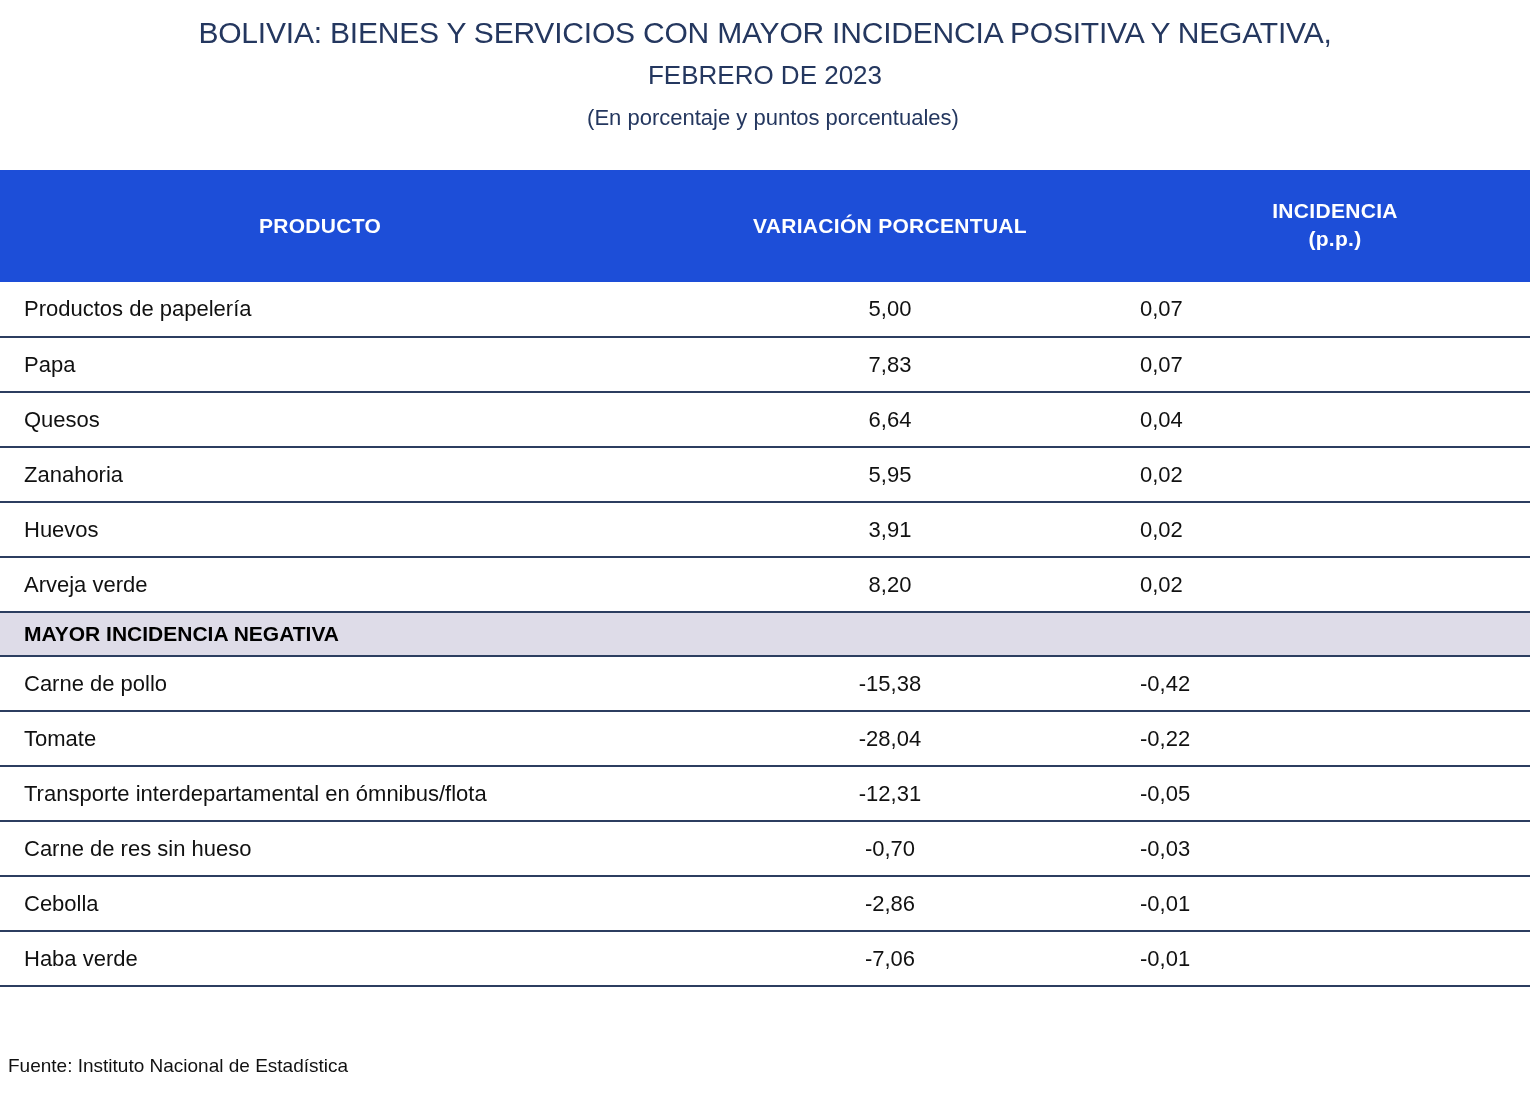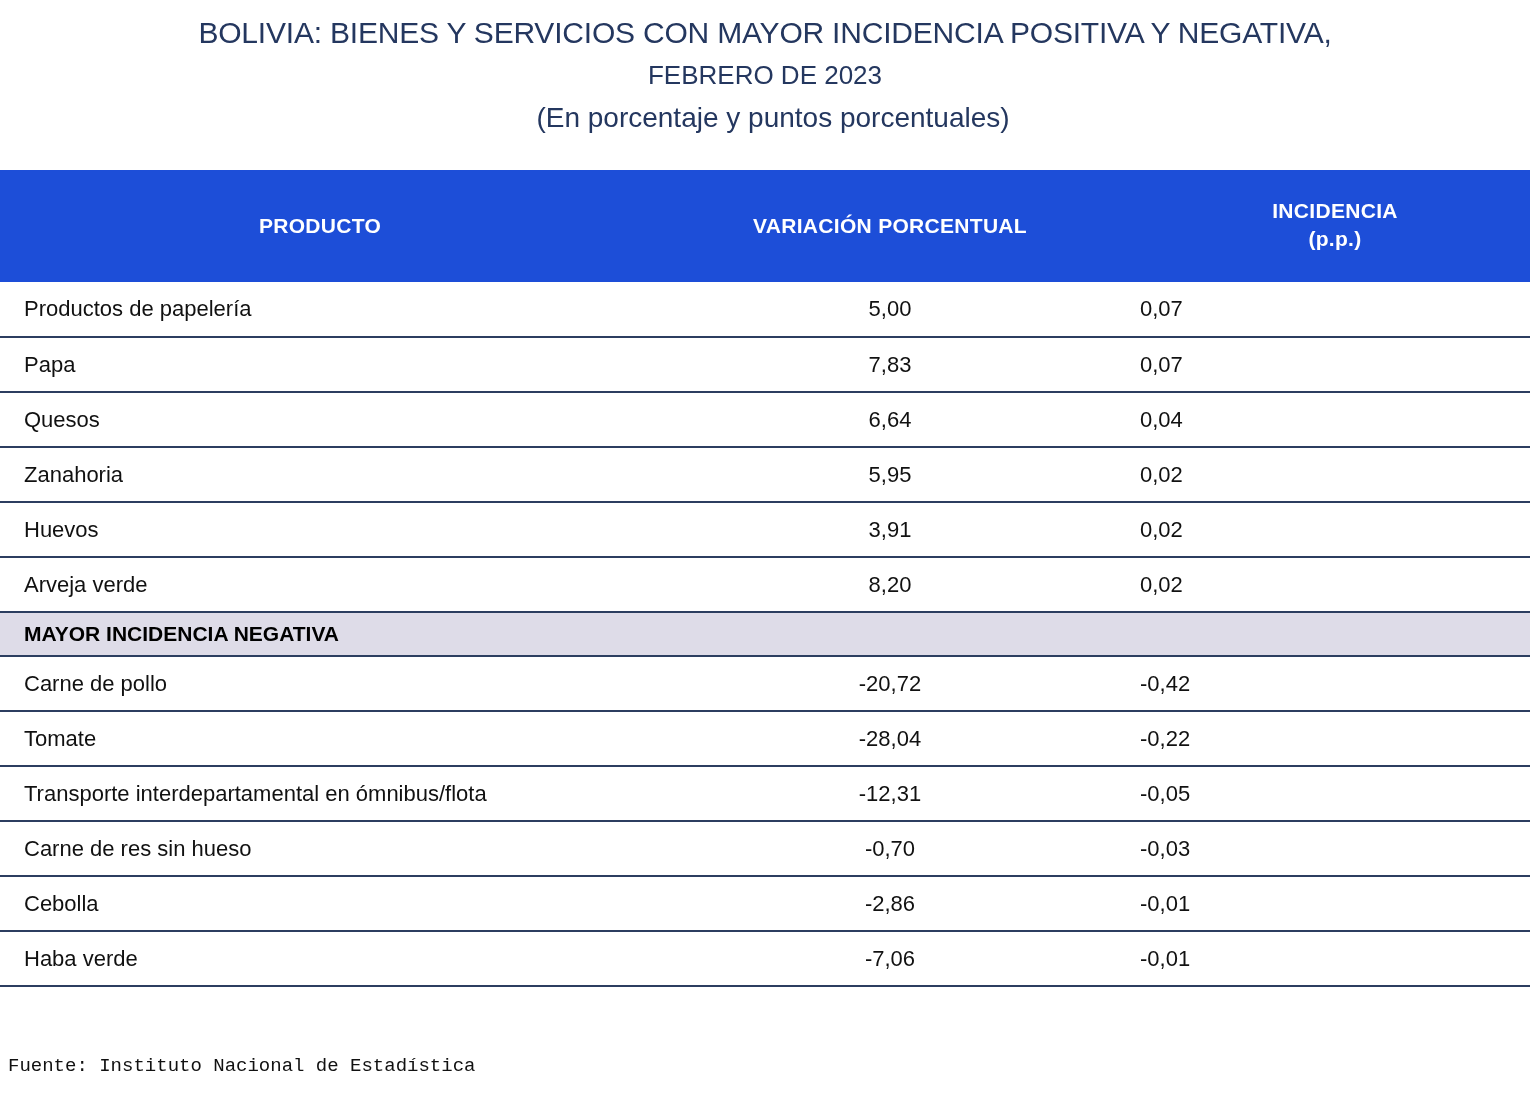--- a/index.html
+++ b/index.html
@@ -30,21 +30,21 @@
     line-height: 42px;
     letter-spacing: -0.2px;
     white-space: nowrap;
   }
   .title-line1 .bold { font-weight: normal; }
   .title-line2 {
     font-size: 26px;
     line-height: 42px;
   }
   .title-line3 {
-    font-size: 28px;
+    font-size: 22px;
     line-height: 44px;
     margin-left: 16px;
   }
 
   
   .table {
     position: absolute;
     left: 0;
     top: 170px;
     width: 1530px;
@@ -102,21 +102,20 @@
 
   
   .footer {
     position: absolute;
     left: 0;
     top: 1055px;
     width: 1530px;
     padding-left: 8px;
     font-size: 19px;
     color: #111111;
-    font-family: Liberation Mono, monospace;
   }
 </style>
 </head>
 <body>
 
 <div class="page">
 
   <div class="title-block">
     <div class="title-line1">
       <span class="bold">BOLIVIA:</span><span> BIENES Y SERVICIOS CON MAYOR INCIDENCIA POSITIVA Y NEGATIVA,</span>
@@ -169,21 +168,21 @@
         <td class="cell-var">8,20</td>
         <td class="cell-inc">0,02</td>
       </tr>
 
       <tr class="section-row">
         <td colspan="3">MAYOR INCIDENCIA NEGATIVA</td>
       </tr>
 
       <tr class="data-row">
         <td class="cell-product">Carne de pollo</td>
-        <td class="cell-var">-20,72</td>
+        <td class="cell-var">-15,38</td>
         <td class="cell-inc">-0,42</td>
       </tr>
       <tr class="data-row">
         <td class="cell-product">Tomate</td>
         <td class="cell-var">-28,04</td>
         <td class="cell-inc">-0,22</td>
       </tr>
       <tr class="data-row">
         <td class="cell-product">Transporte interdepartamental en ómnibus/flota</td>
         <td class="cell-var">-12,31</td>

